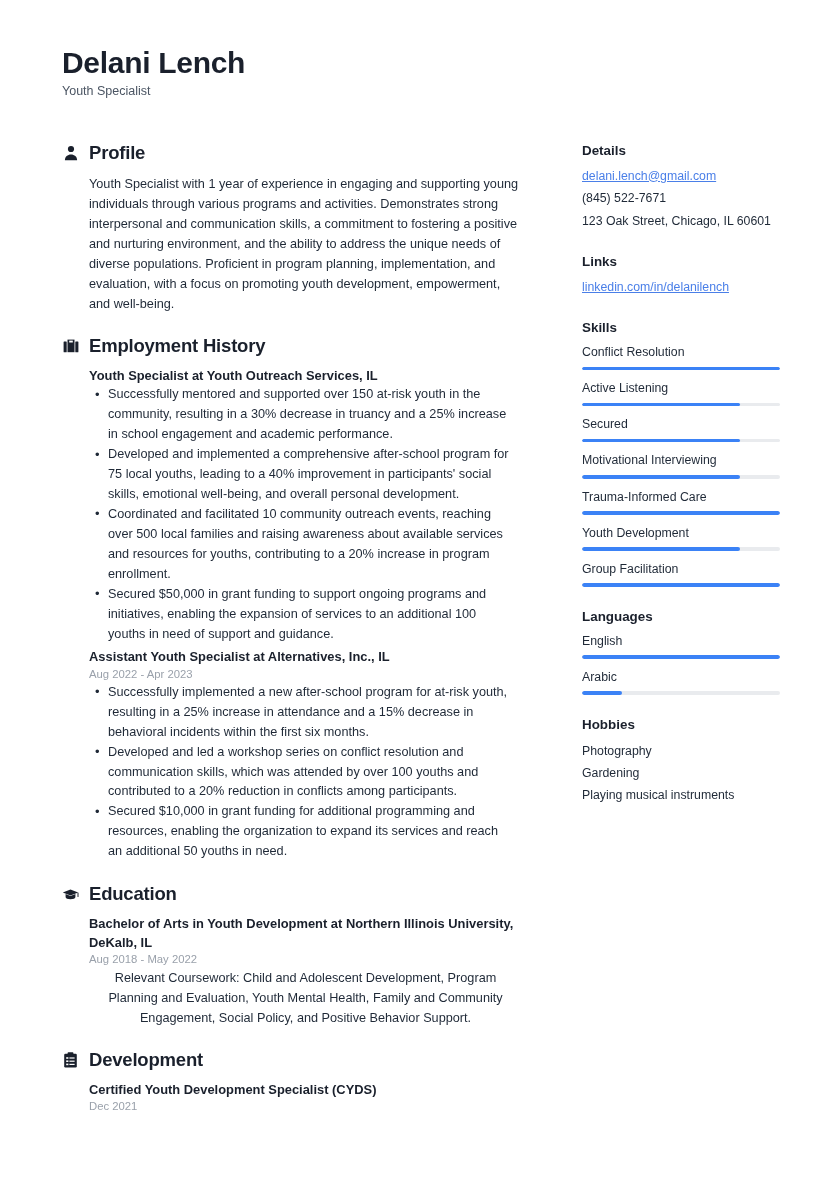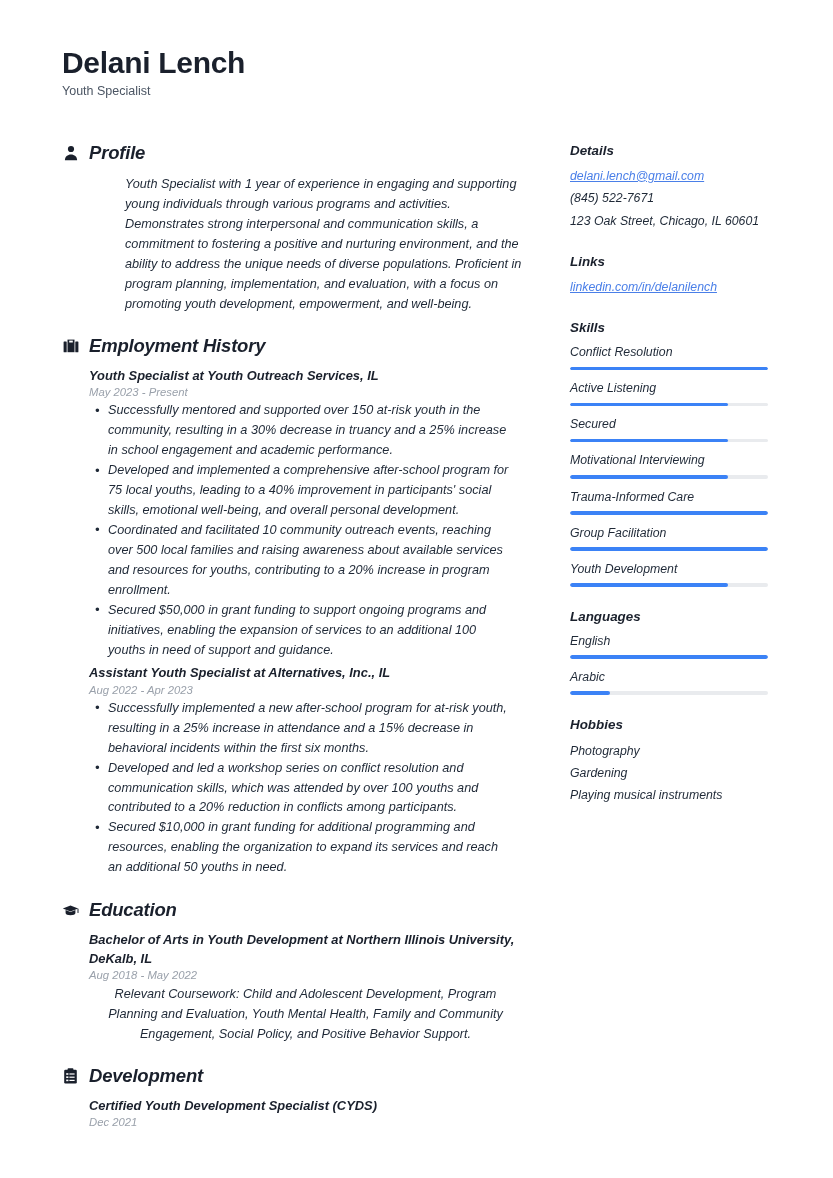--- a/index.html
+++ b/index.html
@@ -39,22 +39,21 @@
     font-size: 12.5px;
     color: #4b5563;
     margin-top: 3px;
     font-weight: 400;
   }
 
   
   .body-cols {
     display: flex;
     align-items: flex-start;
-    gap: 0;
-    font-style: italic;
+    gap: 12px;
   }
 
   .col-main {
     width: 460px;
     flex: 0 0 460px;
   }
 
   .col-side {
     width: 205px;
     flex: 0 0 205px;
@@ -89,21 +88,20 @@
     color: #1a202c;
     letter-spacing: -0.2px;
   }
 
   .section-body { padding-left: 27px; }
 
   .para {
     font-size: 12.7px;
     line-height: 1.58;
     color: #1f2937;
-    margin-left: 36px;
   }
 
   
   .entry { margin-bottom: 2px; }
 
   .entry-title {
     font-size: 12.9px;
     font-weight: 700;
     color: #1a202c;
     line-height: 1.42;
@@ -242,21 +240,20 @@
               <path d="M4.5 1.6h7v12.6h-7z"></path>
               <rect x="6.2" y="2.6" width="3.6" height="1.9" fill="#ffffff"></rect>
             </svg>
           </span>
           <span class="section-title">Employment History</span>
         </div>
         <div class="section-body">
 
           <div class="entry">
             <div class="entry-title">Youth Specialist at Youth Outreach Services, IL</div>
-            <div class="entry-date">May 2023 - Present</div>
             <ul class="bullets">
               <li>Successfully mentored and supported over 150 at-risk youth in the community, resulting in a 30% decrease in truancy and a 25% increase in school engagement and academic performance.</li>
               <li>Developed and implemented a comprehensive after-school program for 75 local youths, leading to a 40% improvement in participants' social skills, emotional well-being, and overall personal development.</li>
               <li>Coordinated and facilitated 10 community outreach events, reaching over 500 local families and raising awareness about available services and resources for youths, contributing to a 20% increase in program enrollment.</li>
               <li>Secured $50,000 in grant funding to support ongoing programs and initiatives, enabling the expansion of services to an additional 100 youths in need of support and guidance.</li>
             </ul>
           </div>
 
           <div class="entry">
             <div class="entry-title">Assistant Youth Specialist at Alternatives, Inc., IL</div>
@@ -363,30 +360,30 @@
         </div>
 
         <div class="rated-item">
           <div class="rated-label">Trauma-Informed Care</div>
           <div class="rated-track">
             <div class="rated-fill" style="width: 100%;"></div>
           </div>
         </div>
 
         <div class="rated-item">
+          <div class="rated-label">Youth Development</div>
+          <div class="rated-track">
+            <div class="rated-fill" style="width: 80%;"></div>
+          </div>
+        </div>
+
+        <div class="rated-item">
           <div class="rated-label">Group Facilitation</div>
           <div class="rated-track">
             <div class="rated-fill" style="width: 100%;"></div>
-          </div>
-        </div>
-
-        <div class="rated-item">
-          <div class="rated-label">Youth Development</div>
-          <div class="rated-track">
-            <div class="rated-fill" style="width: 80%;"></div>
           </div>
         </div>
       </div>
 
       <div class="side-block">
         <div class="side-title">Languages</div>
 
         <div class="rated-item">
           <div class="rated-label">English</div>
           <div class="rated-track">

